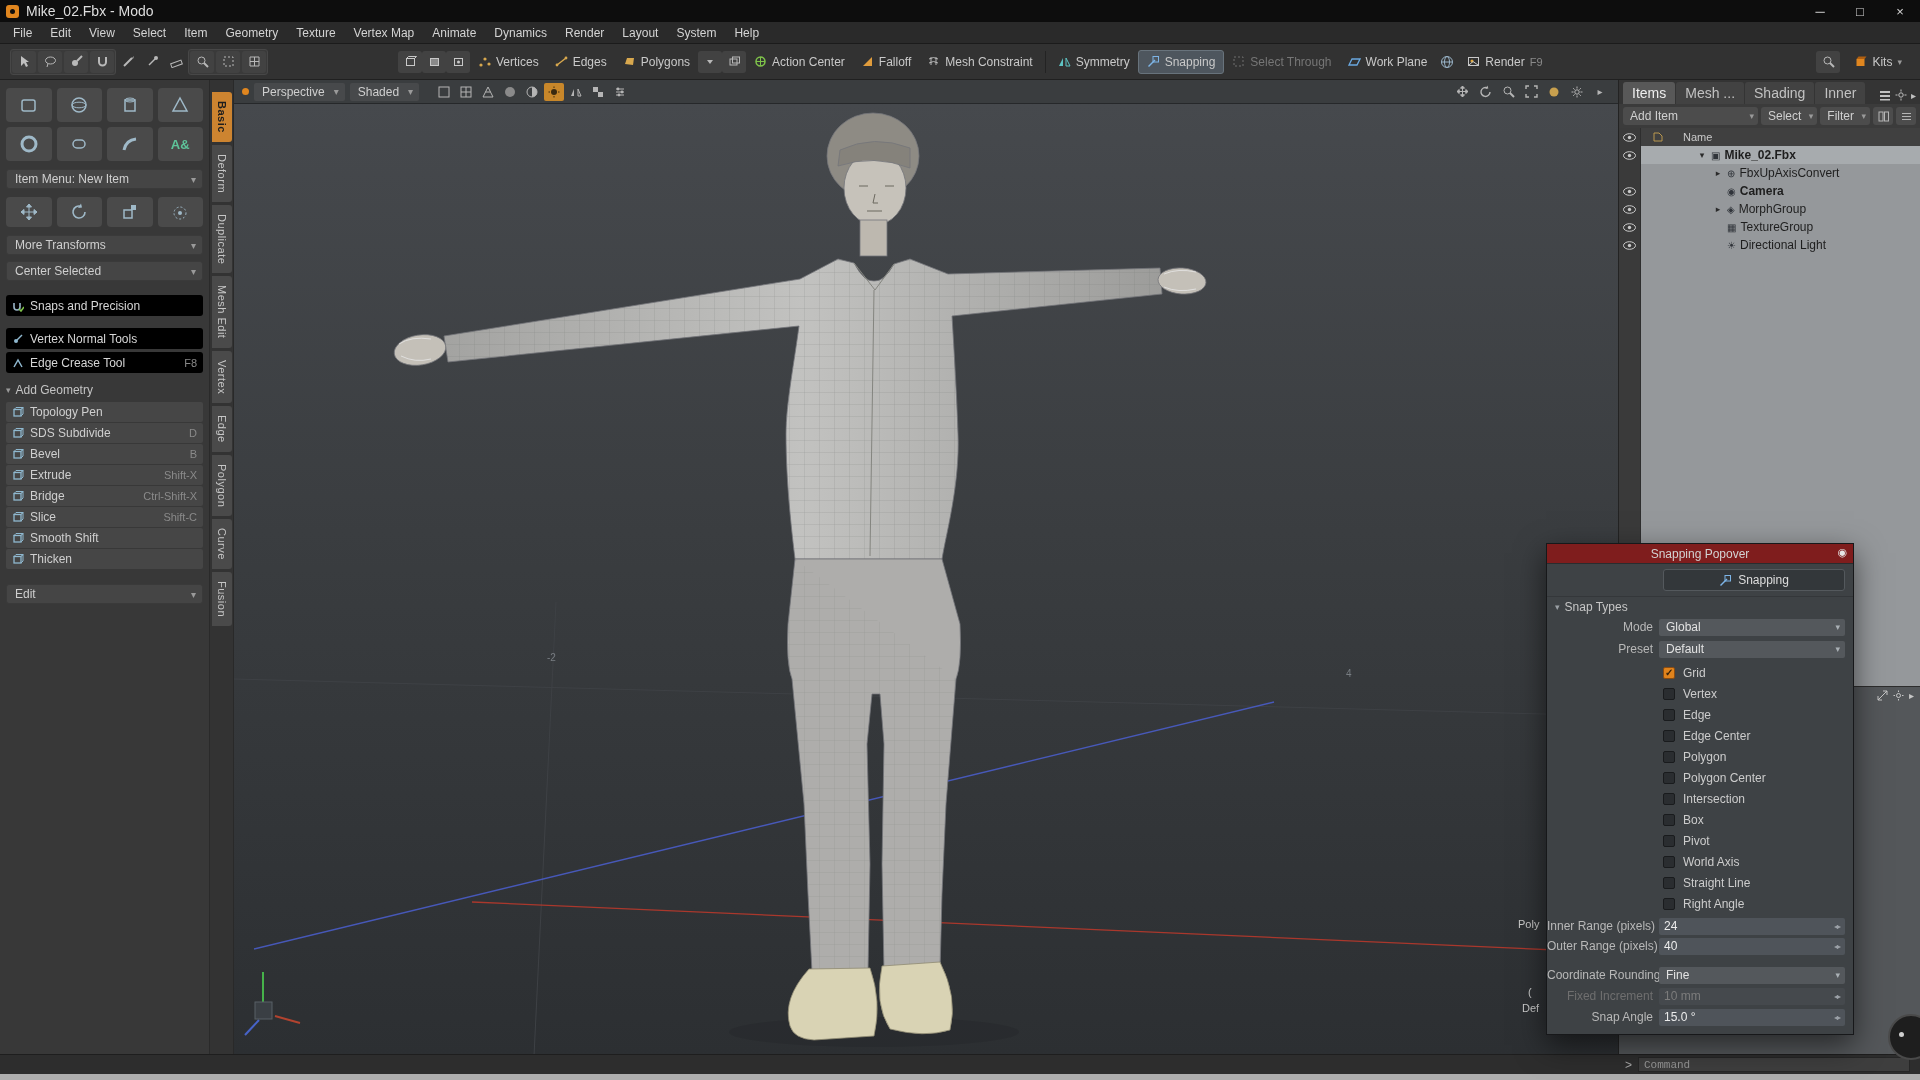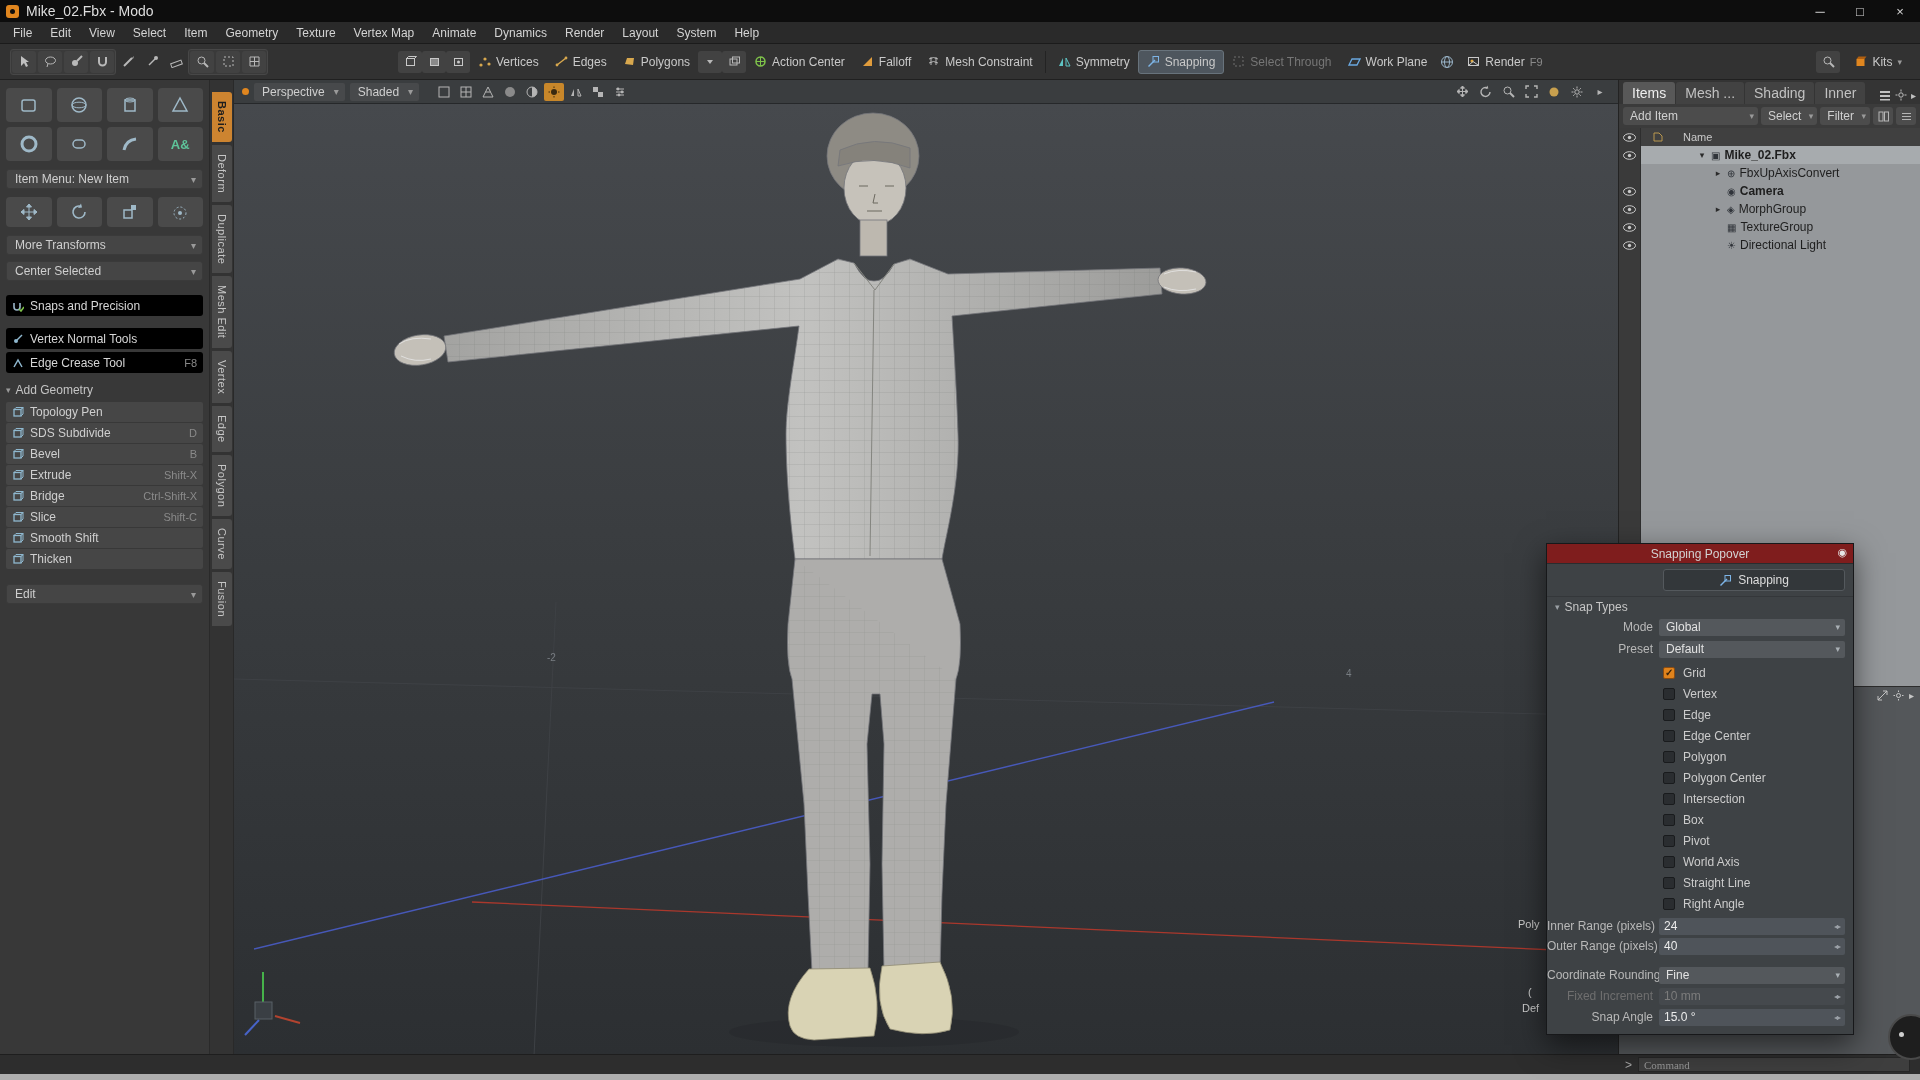--- a/index.html
+++ b/index.html
@@ -123,21 +123,21 @@
   .spin{margin-left:auto;font-size:8px;color:#9aa0a6;letter-spacing:-1px}
   .pop-gap{height:8px}
   .pop-row.disabled .pop-label{color:#6f6f6f}
   .pop-row.disabled .numfield{background:#45494d;color:#7c7c7c}
 
   
   .statusbar{position:absolute;left:0;right:0;bottom:6px;height:20px;background:#2d2d2d;border-top:1px solid #1e1e1e;display:flex;align-items:center;padding:0 10px;font-size:11.5px;color:#c6c6c6}
   .status-text{margin-left:228px;white-space:nowrap;overflow:hidden}
   .cmd{margin-left:auto;display:flex;align-items:center;gap:6px}
   .cmd-prompt{color:#a8a8a8;font-size:12px}
-  .cmd-input{width:272px;height:15px;background:#3e3e3e;border:1px solid #262626;color:#b9b9b9;font-size:11px;padding:0 5px;font-family:Liberation Serif, serif}
+  .cmd-input{width:272px;height:15px;background:#3e3e3e;border:1px solid #262626;color:#b9b9b9;font-size:11px;padding:0 5px;font-family:Liberation Mono, monospace}
   .cmd-input::placeholder{color:#969696}
   .bottom-strip{position:absolute;left:0;right:0;bottom:0;height:6px;background:#aeaeae}
   .knob{position:absolute;right:-14px;top:1014px;width:46px;height:46px;border-radius:50%;background:#1e1e1e;border:2px solid #4a4a4a;z-index:80}
   .knob::after{content:"";position:absolute;left:9px;top:16px;width:5px;height:5px;border-radius:50%;background:#cfcfcf}
 
   svg{display:block}
 </style>
 </head>
 <body>
 

